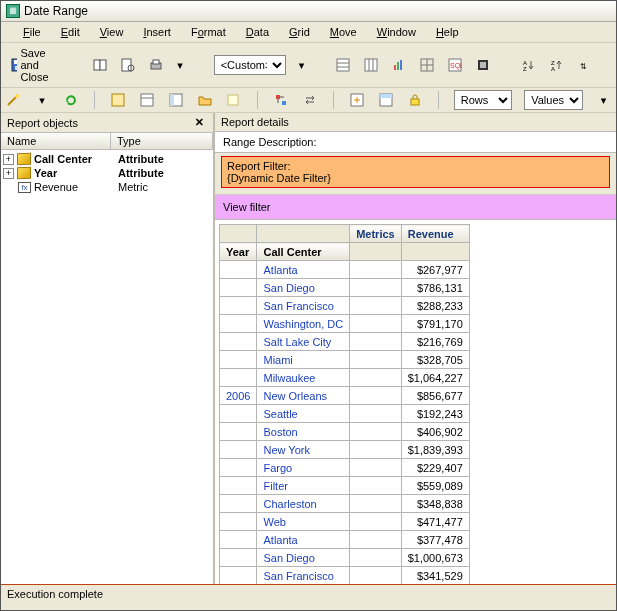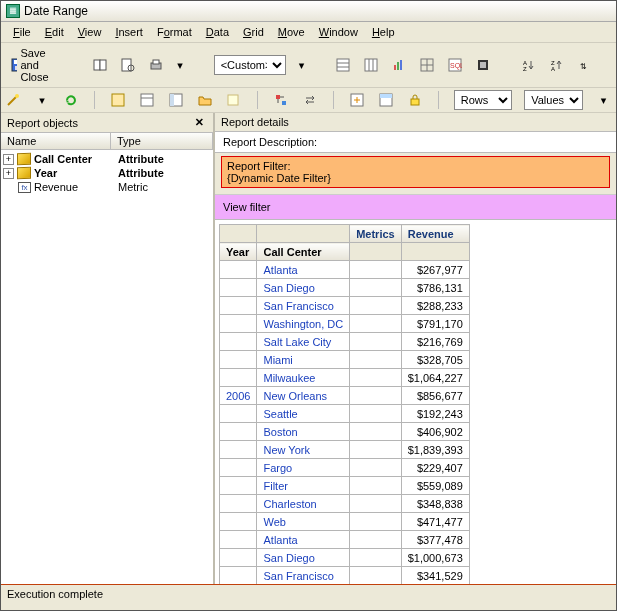--- a/index.html
+++ b/index.html
@@ -24,23 +24,23 @@
     font-size: 12px;
   }
   .titlebar .grid-icon {
     width: 14px; height: 14px;
     background: #4a8; border:1px solid #063;
     display:inline-flex; align-items:center; justify-content:center;
     font-size:8px; color:#fff; line-height:1;
   }
   .menubar {
     background: #ece9d8;
-    padding: 2px 6px;
+    padding: 2px 16px;
     display: flex;
-    gap: 2px;
+    gap: 8px;
     border-bottom: 1px solid #d0cdbf;
   }
   .menubar span {
     padding: 2px 6px;
     cursor: default;
   }
   .menubar span u { text-decoration: underline; }
   .toolbar {
     background: #ece9d8;
     padding: 2px 4px;
@@ -396,21 +396,21 @@
           <span class="noncollapse"></span>
           <span class="metric">fx</span>
           <span class="nm normal">Revenue</span>
           <span class="ty normal">Metric</span>
         </div>
       </div>
   </div>
 
   <div class="right-pane">
     <div class="sub-header">Report details</div>
-    <div class="desc-box">Report Description:</div>
+    <div class="desc-box">Range Description:</div>
     <div class="filter-box">
       <div>Report Filter:</div>
       <div>{Dynamic Date Filter}</div>
     </div>
     <div class="viewfilter">View filter</div>
     <div class="grid-area">
       <table class="report">
         <tbody>
             <tr>
           <th class="corner"></th>

